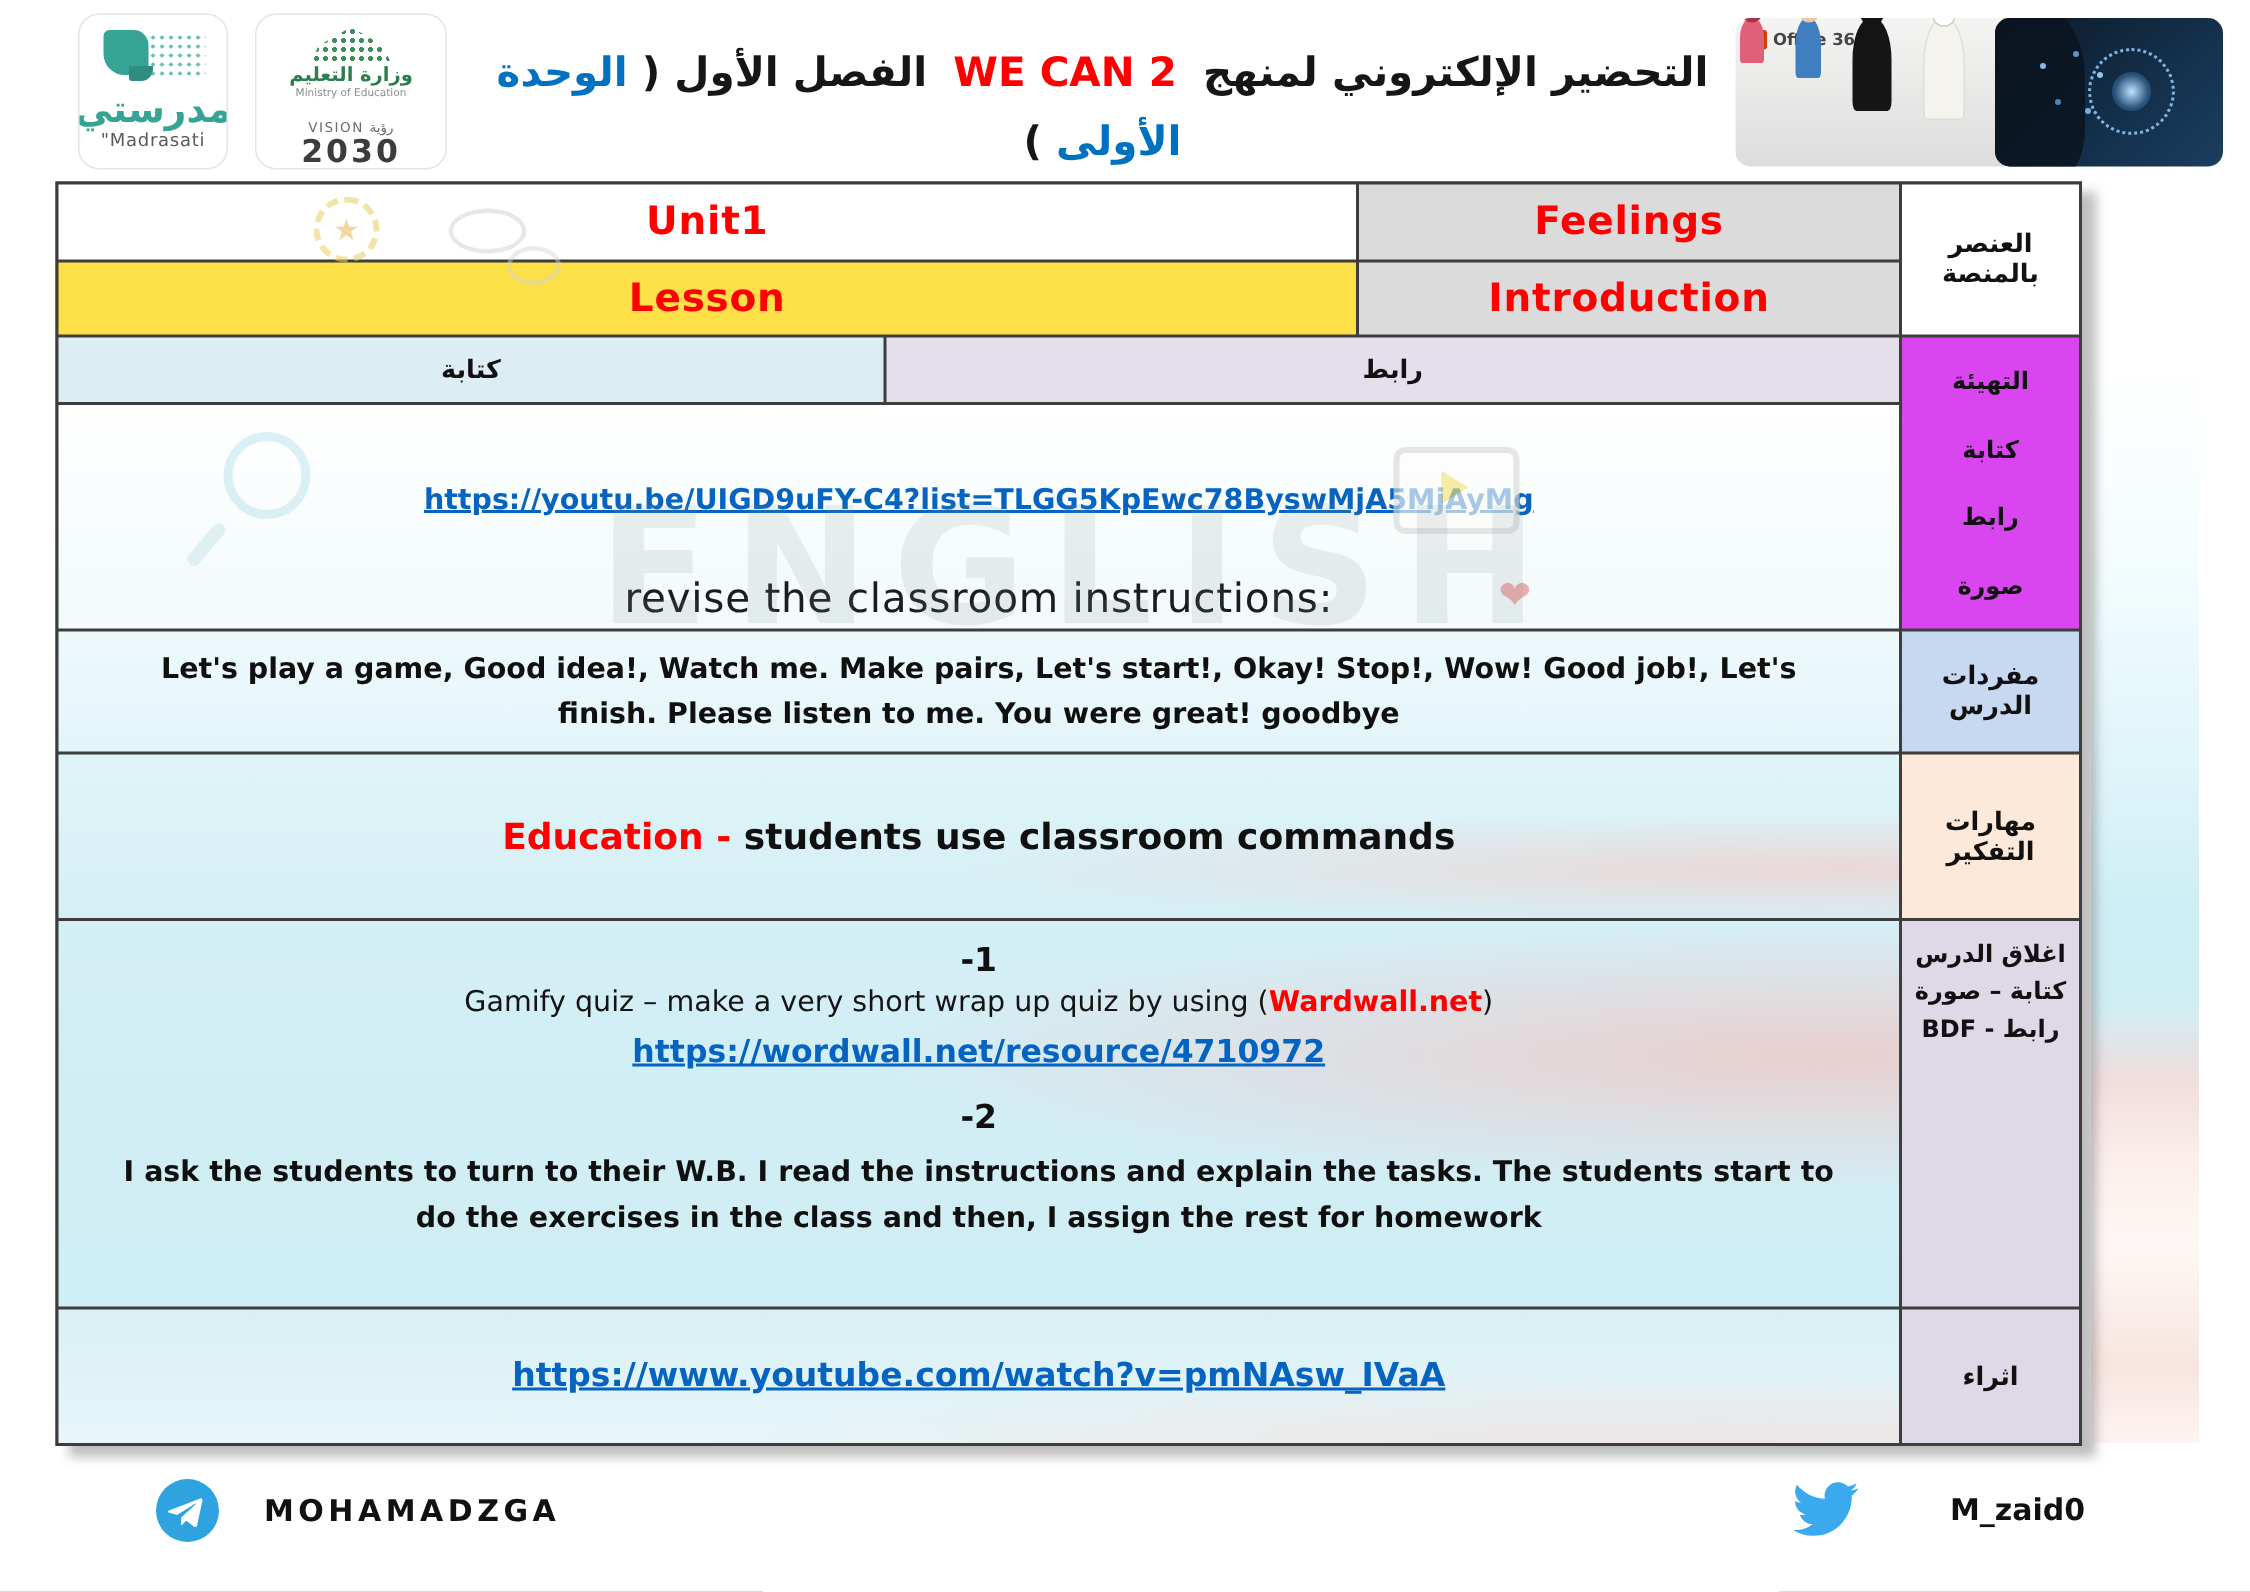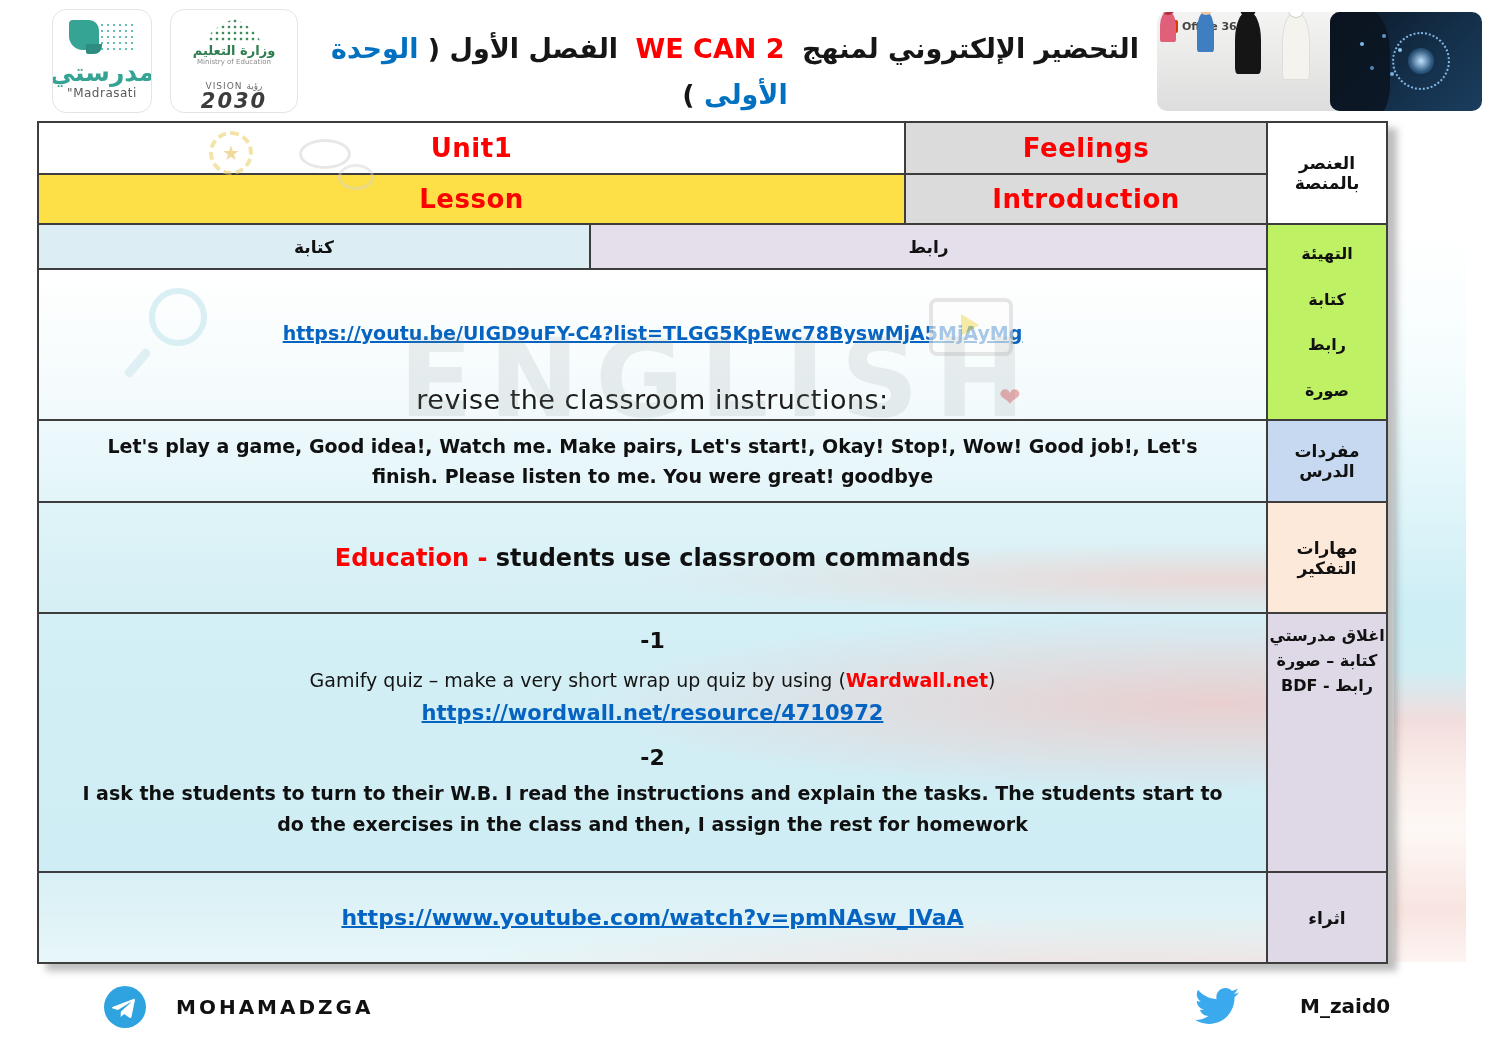--- a/index.html
+++ b/index.html
@@ -20,21 +20,21 @@
     background-image:radial-gradient(#49b3a4 1.3px, transparent 1.4px); background-size:6px 6px; opacity:.85; }
   .mad-ar { color:#36a495; font-size:25px; font-weight:bold; line-height:1.05; margin-top:4px; }
   .mad-en { color:#5a5a5a; font-size:12px; letter-spacing:.5px; }
 
   .logo-ministry { left:170px; top:9px; width:128px; height:104px; padding-top:8px; }
   .min-palm { width:52px; height:34px; background-image:radial-gradient(#3e8e5a 1.5px, transparent 1.6px);
     background-size:6px 6px; clip-path:polygon(50% 0, 92% 55%, 100% 100%, 0 100%, 8% 55%); }
   .min-ar { color:#2e7d4f; font-size:13px; font-weight:bold; margin-top:2px; }
   .min-en { color:#8a8a8a; font-size:7px; }
   .min-vision { color:#6b6b6b; font-size:9px; margin-top:15px; letter-spacing:1px; }
-  .min-year { color:#3c3c3c; font-size:21px; font-weight:bold; letter-spacing:2px; line-height:1;font-style:italic; }
+  .min-year { color:#3c3c3c; font-size:21px; font-weight:bold; letter-spacing:2px; line-height:1; }
 
   .page-title { position:absolute; left:320px; top:26px; width:830px; text-align:center;
     direction:rtl; font-size:27px; font-weight:bold; color:#161616; line-height:46px; }
   .page-title .t-red { color:#ff0000; padding:0 8px; }
   .page-title .t-blue { color:#0070c0; }
 
   .img-office { position:absolute; left:1157px; top:12px; width:196px; height:99px; border-radius:10px;
     background:linear-gradient(180deg,#f4f4f2,#dddddd); overflow:hidden; display:flex; align-items:flex-start; justify-content:center; gap:21px; padding-bottom:4px; }
   .o365 { position:absolute; left:8px; top:8px; display:flex; align-items:center; gap:4px; }
   .o365-sq { width:13px; height:13px; background:#d83b01; border-radius:2px; }
@@ -68,21 +68,21 @@
     box-shadow:9px 7px 7px rgba(110,110,110,.45); }
   .cell { display:flex; align-items:center; justify-content:center; text-align:center; }
 
   .c-unit      { grid-column:1/3; grid-row:1; background:#fff; }
   .c-feelings  { grid-column:3;   grid-row:1; background:#dbdbdb; }
   .c-platform  { grid-column:4;   grid-row:1/3; background:#fff; flex-direction:column; }
   .c-lesson    { grid-column:1/3; grid-row:2; background:#fde047; }
   .c-introname { grid-column:3;   grid-row:2; background:#dbdbdb; }
   .c-kitaba    { grid-column:1;   grid-row:3; background:#dcedf3; }
   .c-rabt      { grid-column:2/4; grid-row:3; background:#e5dfec; }
-  .c-tahyia    { grid-column:4;   grid-row:3/5; background:#bef264; flex-direction:column; justify-content:space-around; padding:6px 2px; }
+  .c-tahyia    { grid-column:4;   grid-row:3/5; background:#d946ef; flex-direction:column; justify-content:space-around; padding:6px 2px; }
   .c-introbody { grid-column:1/4; grid-row:4; background:linear-gradient(180deg,#ffffff 0%, #f2fafc 100%); flex-direction:column; justify-content:flex-start; position:relative; }
   .c-vocab     { grid-column:1/4; grid-row:5; background:linear-gradient(180deg,#eef9fc,#e3f5f9); padding:0 28px; }
   .c-mufradat  { grid-column:4;   grid-row:5; background:#c6d9f0; flex-direction:column; }
   .c-applying  { grid-column:1/4; grid-row:6; background:radial-gradient(ellipse at 97% 70%, rgba(246,199,193,.6), transparent 35%), linear-gradient(180deg,#dff4f8,#d5eff5); }
   .c-maharat   { grid-column:4;   grid-row:6; background:#fde9d9; flex-direction:column; }
   .c-closure   { grid-column:1/4; grid-row:7; background:radial-gradient(ellipse at 96% 35%, rgba(246,190,186,.65), transparent 38%), linear-gradient(180deg,#d4eff6,#cfedf4); flex-direction:column; justify-content:flex-start; padding-top:14px; }
   .c-ighlaq    { grid-column:4;   grid-row:7; background:#ded8e7; flex-direction:column; justify-content:flex-start; padding-top:10px; line-height:1.55; }
   .c-enrich    { grid-column:1/4; grid-row:8; background:radial-gradient(ellipse at 90% 120%, rgba(247,205,200,.55), transparent 45%), linear-gradient(180deg,#d8f0f5,#e7f6f9); }
   .c-ithra     { grid-column:4;   grid-row:8; background:#ded8e7; }
 
@@ -98,21 +98,21 @@
 
   .intro-instruction { font-size:27px; color:#1c1c1c; font-weight:500; letter-spacing:.5px; margin-top:40px; }
   .c-introbody .doc-link { margin-top:52px; }
 
   .vocab-text { font-size:19px; font-weight:bold; color:#101010; line-height:1.6; max-width:1160px; }
 
   .applying-line { font-size:24px; font-weight:bold; color:#101010; }
   .applying-line .t-red { color:#ff0000; }
 
   .num-label { font-size:22px; font-weight:bold; color:#101010; }
-  .gamify-line { font-size:19px; font-weight:500; color:#141414; margin-top:16px; }
+  .gamify-line { font-size:19px; font-weight:500; color:#141414; margin-top:4px; }
   .gamify-line .t-red { color:#ff0000; font-weight:bold; }
   .closure-para { font-size:19px; font-weight:bold; color:#101010; line-height:1.65; margin-top:8px; max-width:1170px; }
   .mt10 { margin-top:10px; } .mt22 { margin-top:20px; }
 
   
   .watermark { position:absolute; left:330px; top:316px; width:780px; text-align:center;
     font-size:108px; font-weight:bold; letter-spacing:16px; color:rgba(125,140,145,.14); pointer-events:none; z-index:5; }
   .doodle { position:absolute; pointer-events:none; }
   .d-magnifier { left:110px; top:18px; width:58px; height:58px; border:6px solid #c3e6ee; border-radius:50%; opacity:.6; }
   .d-magnifier:after { content:""; position:absolute; left:-22px; top:52px; width:9px; height:34px; background:#cfe9ef; transform:rotate(40deg); border-radius:4px; }
@@ -246,21 +246,21 @@
       <div class="doodle d-bubbles"></div>
       <div class="num-label">-1</div>
       <div class="gamify-line">
         <span>Gamify quiz – make a very short wrap up quiz by using (</span><span class="t-red">Wardwall.net</span><span>)</span>
       </div>
       <a class="doc-link link-22 mt10" href="#">https://wordwall.net/resource/4710972</a>
       <div class="num-label mt22">-2</div>
       <div class="closure-para">I ask the students to turn to their W.B. I read the instructions and explain the tasks. The students start to do the exercises in the class and then, I assign the rest for homework</div>
     </div>
     <div class="cell c-ighlaq ar ar-16" dir="rtl">
-      <div>اغلاق مدرستي</div>
+      <div>اغلاق الدرس</div>
       <div>كتابة – صورة</div>
       <div>رابط - BDF</div>
     </div>
 
     <div class="cell c-enrich">
       <a class="doc-link link-23" href="#">https://www.youtube.com/watch?v=pmNAsw_IVaA</a>
     </div>
     <div class="cell c-ithra ar ar-17" dir="rtl">اثراء</div>
 
   </div>

